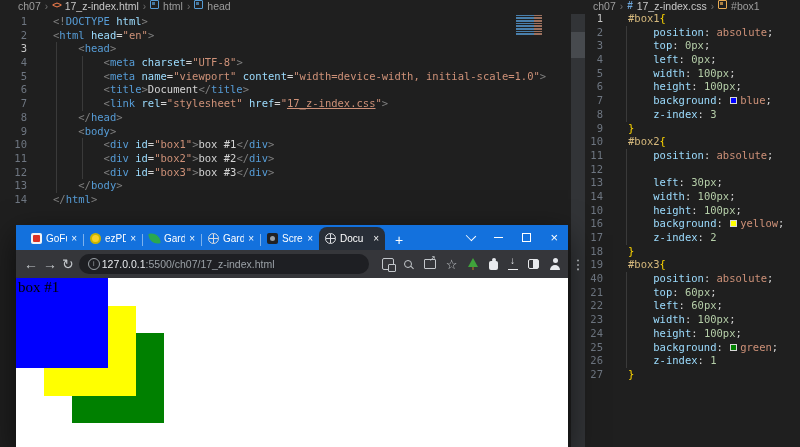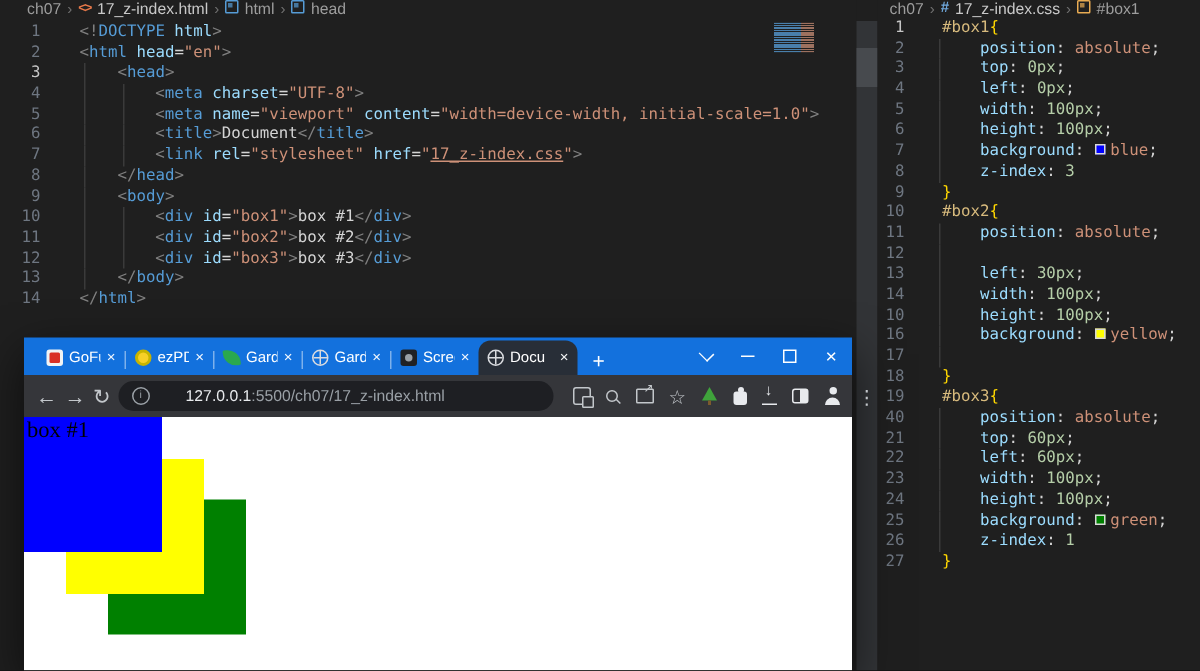--- a/index.html
+++ b/index.html
@@ -74,21 +74,21 @@
   .win-controls{position:absolute;right:10px;top:0;height:25px;display:flex;align-items:center;gap:19px;}
   .wc-chevron{width:7px;height:7px;border-right:1.5px solid #fff;border-bottom:1.5px solid #fff;
               transform:rotate(45deg) scale(1,.85);margin-top:-3px;}
   .wc-min{width:9px;height:1.5px;background:#fff;}
   .wc-max{width:9px;height:9px;border:1.5px solid #fff;box-sizing:border-box;}
   .wc-close{color:#fff;font-size:13px;line-height:1;}
 
   .toolbar{height:28px;background:#35363a;display:flex;align-items:center;padding:0 8px;gap:5px;}
   .nav-ic{color:#c3c7cb;font-size:14px;width:17px;text-align:center;line-height:1;}
   .pill{height:20px;background:#1e1f23;border-radius:10px;width:272px;flex:none;
-        display:flex;align-items:center;padding:0 9px;gap:24px;overflow:hidden;}
+        display:flex;align-items:center;padding:0 9px;gap:2px;overflow:hidden;}
   .info-ic{width:10px;height:10px;border:1px solid #9aa0a6;border-radius:50%;flex:none;
            color:#9aa0a6;font-size:7px;text-align:center;line-height:9px;}
   .info-ic::after{content:"i";}
   .url{font-size:10.5px;white-space:nowrap;}
   .url-host{color:#e8eaed;} .url-path{color:#9aa0a6;}
   .tool-ics{display:flex;align-items:center;gap:10px;margin-left:8px;}
   .ic-translate{width:10px;height:10px;border:1px solid #c3c7cb;border-radius:2px;position:relative;}
   .ic-translate::after{content:"";position:absolute;right:-3px;bottom:-3px;width:6px;height:6px;
                        background:#35363a;border:1px solid #c3c7cb;border-radius:1px;}
   .ic-zoom{width:8px;height:8px;border:1.4px solid #c3c7cb;border-radius:50%;position:relative;box-sizing:border-box;margin-right:2px;}
@@ -178,21 +178,21 @@
         <div class="cline"><span class="ln">7</span><i class="guide" style="left: 41px;"></i><span class="ct"><span class="tk-w">    </span><span class="tk-a">background</span><span class="tk-w">: </span><span class="sw" style="background: rgb(0, 0, 255);"></span><span class="tk-s">blue</span><span class="tk-w">;</span></span></div>
         <div class="cline"><span class="ln">8</span><i class="guide" style="left: 41px;"></i><span class="ct"><span class="tk-w">    </span><span class="tk-a">z-index</span><span class="tk-w">: </span><span class="tk-n">3</span></span></div>
         <div class="cline"><span class="ln">9</span><span class="ct"><span class="tk-y">}</span></span></div>
         <div class="cline"><span class="ln">10</span><span class="ct"><span class="tk-k">#box2</span><span class="tk-y">{</span></span></div>
         <div class="cline"><span class="ln">11</span><i class="guide" style="left: 41px;"></i><span class="ct"><span class="tk-w">    </span><span class="tk-a">position</span><span class="tk-w">: </span><span class="tk-s">absolute</span><span class="tk-w">;</span></span></div>
         <div class="cline"><span class="ln">12</span><i class="guide" style="left: 41px;"></i></div>
         <div class="cline"><span class="ln">13</span><i class="guide" style="left: 41px;"></i><span class="ct"><span class="tk-w">    </span><span class="tk-a">left</span><span class="tk-w">: </span><span class="tk-n">30px</span><span class="tk-w">;</span></span></div>
         <div class="cline"><span class="ln">14</span><i class="guide" style="left: 41px;"></i><span class="ct"><span class="tk-w">    </span><span class="tk-a">width</span><span class="tk-w">: </span><span class="tk-n">100px</span><span class="tk-w">;</span></span></div>
         <div class="cline"><span class="ln">10</span><i class="guide" style="left: 41px;"></i><span class="ct"><span class="tk-w">    </span><span class="tk-a">height</span><span class="tk-w">: </span><span class="tk-n">100px</span><span class="tk-w">;</span></span></div>
         <div class="cline"><span class="ln">16</span><i class="guide" style="left: 41px;"></i><span class="ct"><span class="tk-w">    </span><span class="tk-a">background</span><span class="tk-w">: </span><span class="sw" style="background: rgb(255, 255, 0);"></span><span class="tk-s">yellow</span><span class="tk-w">;</span></span></div>
-        <div class="cline"><span class="ln">17</span><i class="guide" style="left: 41px;"></i></div>
+        <div class="cline"><span class="ln">17</span><i class="guide" style="left: 41px;"></i><span class="ct"><span class="tk-w">    </span><span class="tk-a">z-index</span><span class="tk-w">: </span><span class="tk-n">2</span></span></div>
         <div class="cline"><span class="ln">18</span><span class="ct"><span class="tk-y">}</span></span></div>
         <div class="cline"><span class="ln">19</span><span class="ct"><span class="tk-k">#box3</span><span class="tk-y">{</span></span></div>
         <div class="cline"><span class="ln">40</span><i class="guide" style="left: 41px;"></i><span class="ct"><span class="tk-w">    </span><span class="tk-a">position</span><span class="tk-w">: </span><span class="tk-s">absolute</span><span class="tk-w">;</span></span></div>
         <div class="cline"><span class="ln">21</span><i class="guide" style="left: 41px;"></i><span class="ct"><span class="tk-w">    </span><span class="tk-a">top</span><span class="tk-w">: </span><span class="tk-n">60px</span><span class="tk-w">;</span></span></div>
         <div class="cline"><span class="ln">22</span><i class="guide" style="left: 41px;"></i><span class="ct"><span class="tk-w">    </span><span class="tk-a">left</span><span class="tk-w">: </span><span class="tk-n">60px</span><span class="tk-w">;</span></span></div>
         <div class="cline"><span class="ln">23</span><i class="guide" style="left: 41px;"></i><span class="ct"><span class="tk-w">    </span><span class="tk-a">width</span><span class="tk-w">: </span><span class="tk-n">100px</span><span class="tk-w">;</span></span></div>
         <div class="cline"><span class="ln">24</span><i class="guide" style="left: 41px;"></i><span class="ct"><span class="tk-w">    </span><span class="tk-a">height</span><span class="tk-w">: </span><span class="tk-n">100px</span><span class="tk-w">;</span></span></div>
         <div class="cline"><span class="ln">25</span><i class="guide" style="left: 41px;"></i><span class="ct"><span class="tk-w">    </span><span class="tk-a">background</span><span class="tk-w">: </span><span class="sw" style="background: rgb(0, 128, 0);"></span><span class="tk-s">green</span><span class="tk-w">;</span></span></div>
         <div class="cline"><span class="ln">26</span><i class="guide" style="left: 41px;"></i><span class="ct"><span class="tk-w">    </span><span class="tk-a">z-index</span><span class="tk-w">: </span><span class="tk-n">1</span></span></div>
         <div class="cline"><span class="ln">27</span><span class="ct"><span class="tk-y">}</span></span></div>

